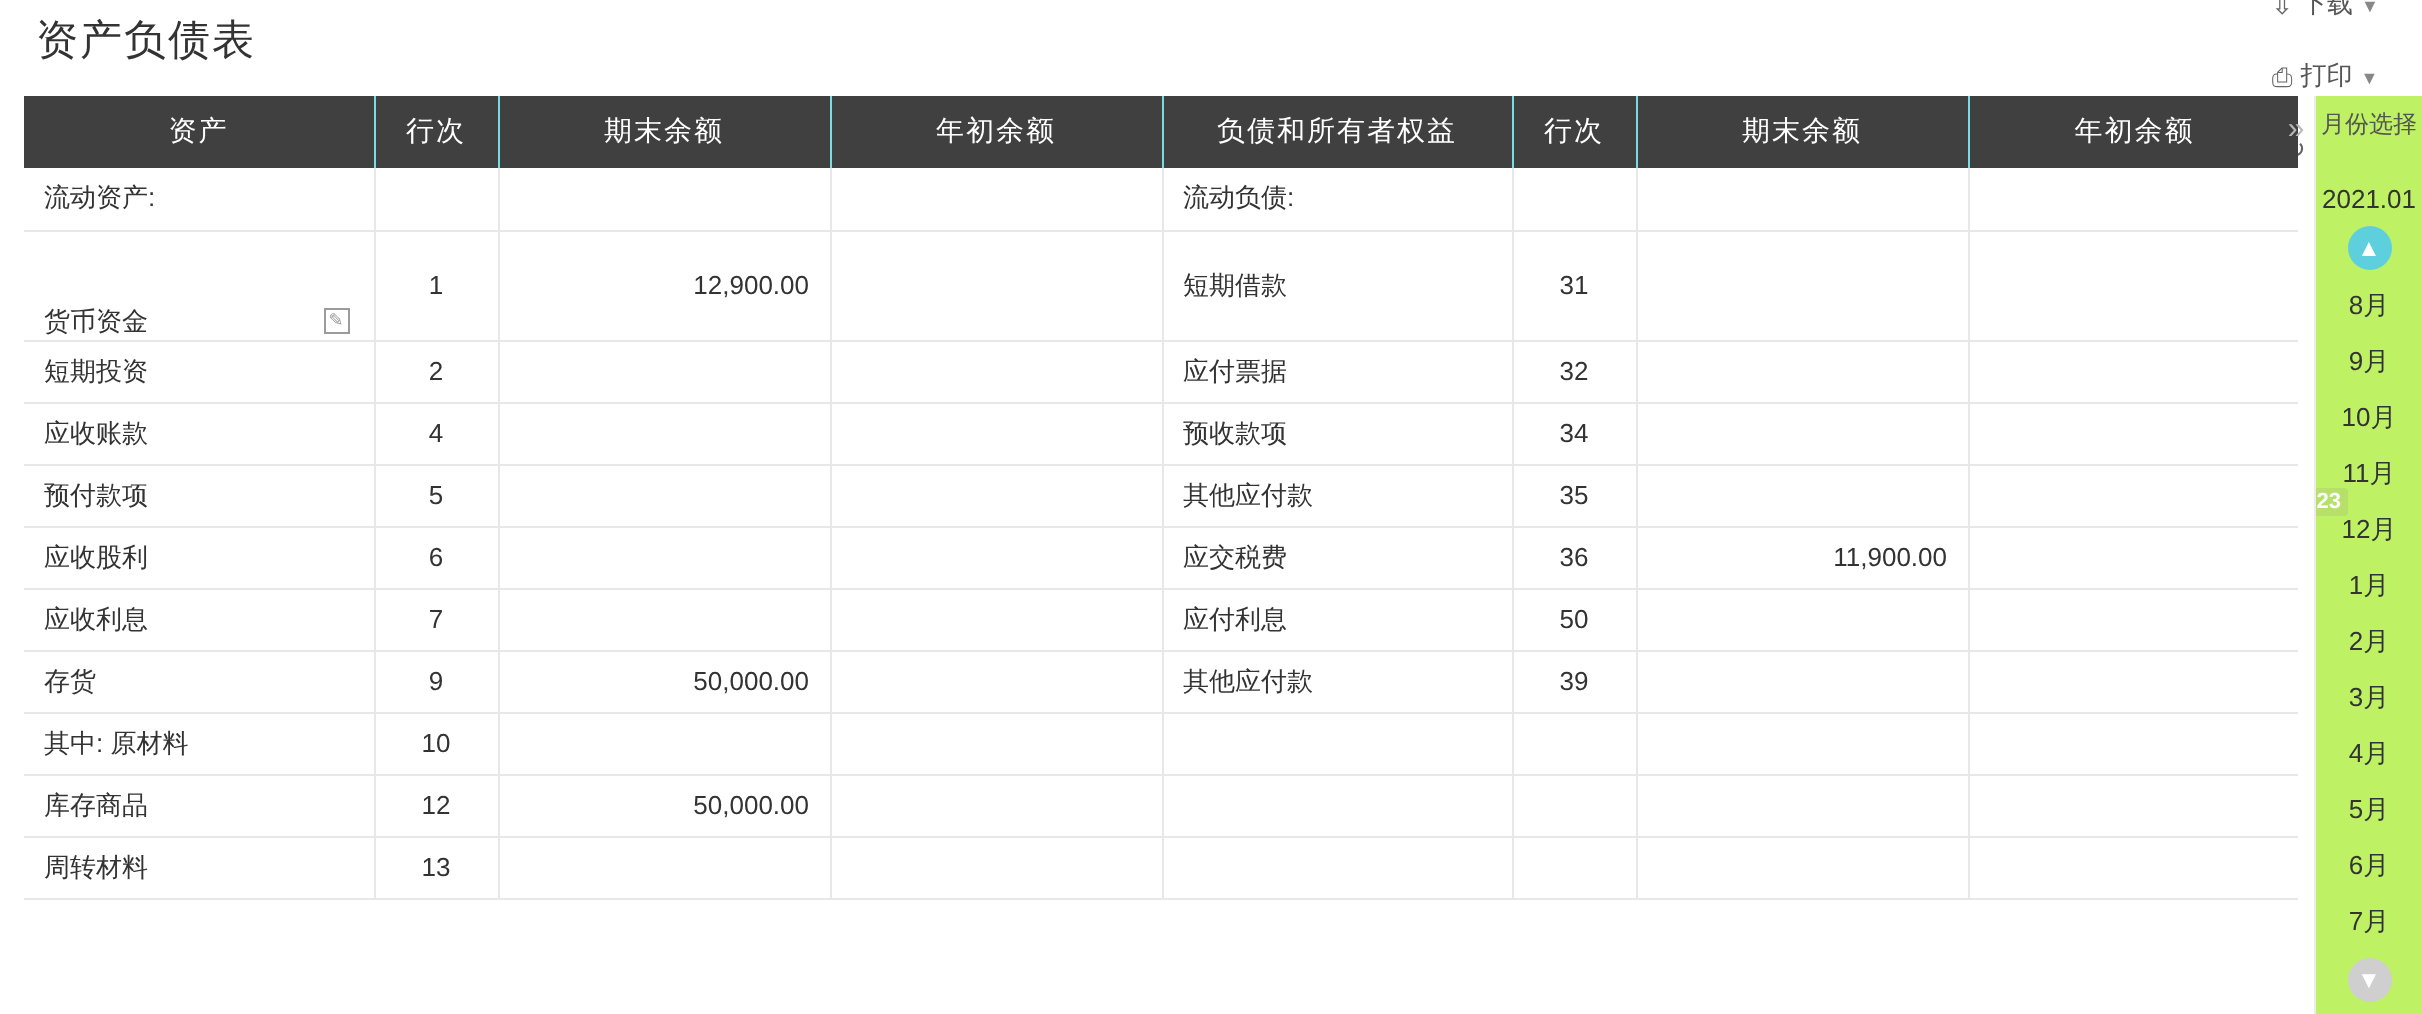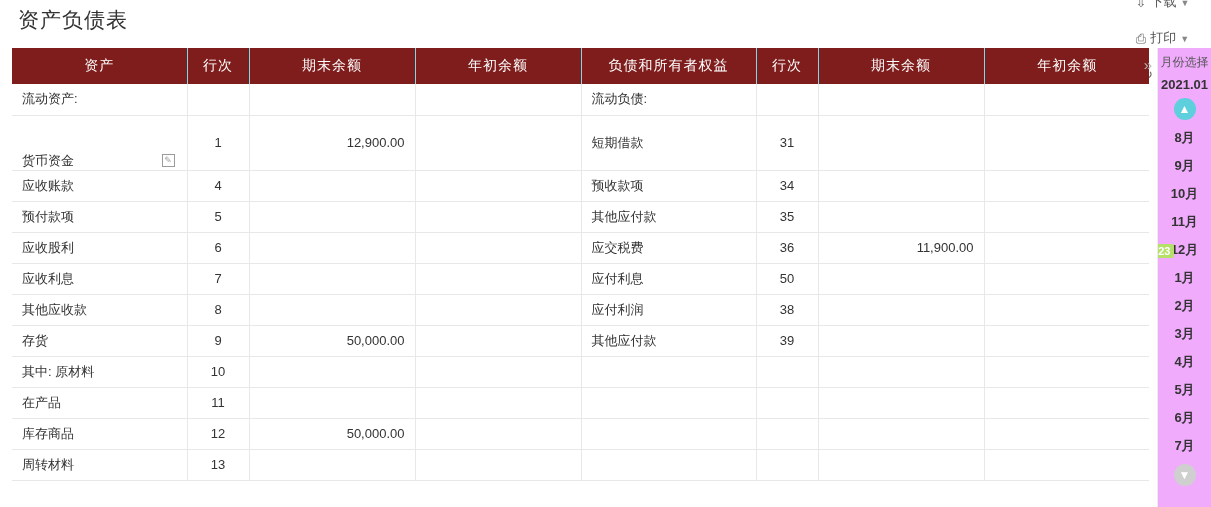--- a/index.html
+++ b/index.html
@@ -78,21 +78,21 @@
     width: 1137px;
     height: 459px;
     overflow: hidden;
   }
   table.bs {
     border-collapse: collapse;
     table-layout: fixed;
     width: 1137px;
   }
   table.bs th {
-    background: #7f1d1d;
+    background: #404040;
     color: #ffffff;
     font-weight: normal;
     font-size: 14px;
     height: 34px;
     border-right: 1px solid #7adbe6;
     text-align: center;
     letter-spacing: 1px;
   }
   table.bs th:last-child { border-right: none; }
   table.bs td {
@@ -160,57 +160,57 @@
     cursor: pointer;
   }
 
   
   .month-panel {
     position: absolute;
     top: 48px;
     left: 1157px;
     width: 54px;
     height: 459px;
-    background: #f0abfc;
+    background: #bef264;
     border-left: 1px solid #ececec;
     box-sizing: border-box;
     text-align: center;
     overflow: hidden;
   }
   .mp-title {
     font-size: 12px;
     color: #555;
     padding-top: 6px;
     white-space: nowrap;
   }
   .mp-year {
     font-size: 13px;
     color: #333;
-    font-weight: bold;
-    margin-top: 6px;
+    font-weight: normal;
+    margin-top: 21px;
   }
   .mp-arrow {
     width: 22px;
     height: 22px;
     border-radius: 50%;
     background: #5ecfdd;
     color: #fff;
     font-size: 12px;
     line-height: 22px;
     margin: 6px auto 4px auto;
     cursor: pointer;
   }
   .mp-arrow.down {
     background: #cfcfcf;
     margin-top: 4px;
   }
   .mp-month {
     font-size: 13px;
     color: #333;
-    font-weight: bold;
+    font-weight: normal;
     line-height: 28px;
     cursor: pointer;
   }
   .year-badge {
     position: absolute;
     left: -16px;
     top: 196px;
     background: #b6e06a;
     color: #ffffff;
     font-size: 11px;
@@ -295,20 +295,30 @@
           </td>
           <td class="c-num">1</td>
           <td class="c-amt">12,900.00</td>
           <td class="c-amt"></td>
           <td class="c-name ind-1">短期借款</td>
           <td class="c-num">31</td>
           <td class="c-amt"></td>
           <td class="c-amt"></td>
         </tr>
         <tr>
+          <td class="c-name ind-1">短期投资</td>
+          <td class="c-num">2</td>
+          <td class="c-amt"></td>
+          <td class="c-amt"></td>
+          <td class="c-name ind-1">应付票据</td>
+          <td class="c-num">32</td>
+          <td class="c-amt"></td>
+          <td class="c-amt"></td>
+        </tr>
+        <tr>
           <td class="c-name ind-1">应收账款</td>
           <td class="c-num">4</td>
           <td class="c-amt"></td>
           <td class="c-amt"></td>
           <td class="c-name ind-1">预收款项</td>
           <td class="c-num">34</td>
           <td class="c-amt"></td>
           <td class="c-amt"></td>
         </tr>
         <tr>
@@ -335,52 +345,32 @@
           <td class="c-name ind-1">应收利息</td>
           <td class="c-num">7</td>
           <td class="c-amt"></td>
           <td class="c-amt"></td>
           <td class="c-name ind-1">应付利息</td>
           <td class="c-num">50</td>
           <td class="c-amt"></td>
           <td class="c-amt"></td>
         </tr>
         <tr>
-          <td class="c-name ind-1">其他应收款</td>
-          <td class="c-num">8</td>
-          <td class="c-amt"></td>
-          <td class="c-amt"></td>
-          <td class="c-name ind-1">应付利润</td>
-          <td class="c-num">38</td>
-          <td class="c-amt"></td>
-          <td class="c-amt"></td>
-        </tr>
-        <tr>
           <td class="c-name ind-1">存货</td>
           <td class="c-num">9</td>
           <td class="c-amt">50,000.00</td>
           <td class="c-amt"></td>
           <td class="c-name ind-1">其他应付款</td>
           <td class="c-num">39</td>
           <td class="c-amt"></td>
           <td class="c-amt"></td>
         </tr>
         <tr>
           <td class="c-name ind-2">其中: 原材料</td>
           <td class="c-num">10</td>
-          <td class="c-amt"></td>
-          <td class="c-amt"></td>
-          <td class="c-name ind-1"></td>
-          <td class="c-num"></td>
-          <td class="c-amt"></td>
-          <td class="c-amt"></td>
-        </tr>
-        <tr>
-          <td class="c-name ind-2">在产品</td>
-          <td class="c-num">11</td>
           <td class="c-amt"></td>
           <td class="c-amt"></td>
           <td class="c-name ind-1"></td>
           <td class="c-num"></td>
           <td class="c-amt"></td>
           <td class="c-amt"></td>
         </tr>
         <tr>
           <td class="c-name ind-2">库存商品</td>
           <td class="c-num">12</td>

